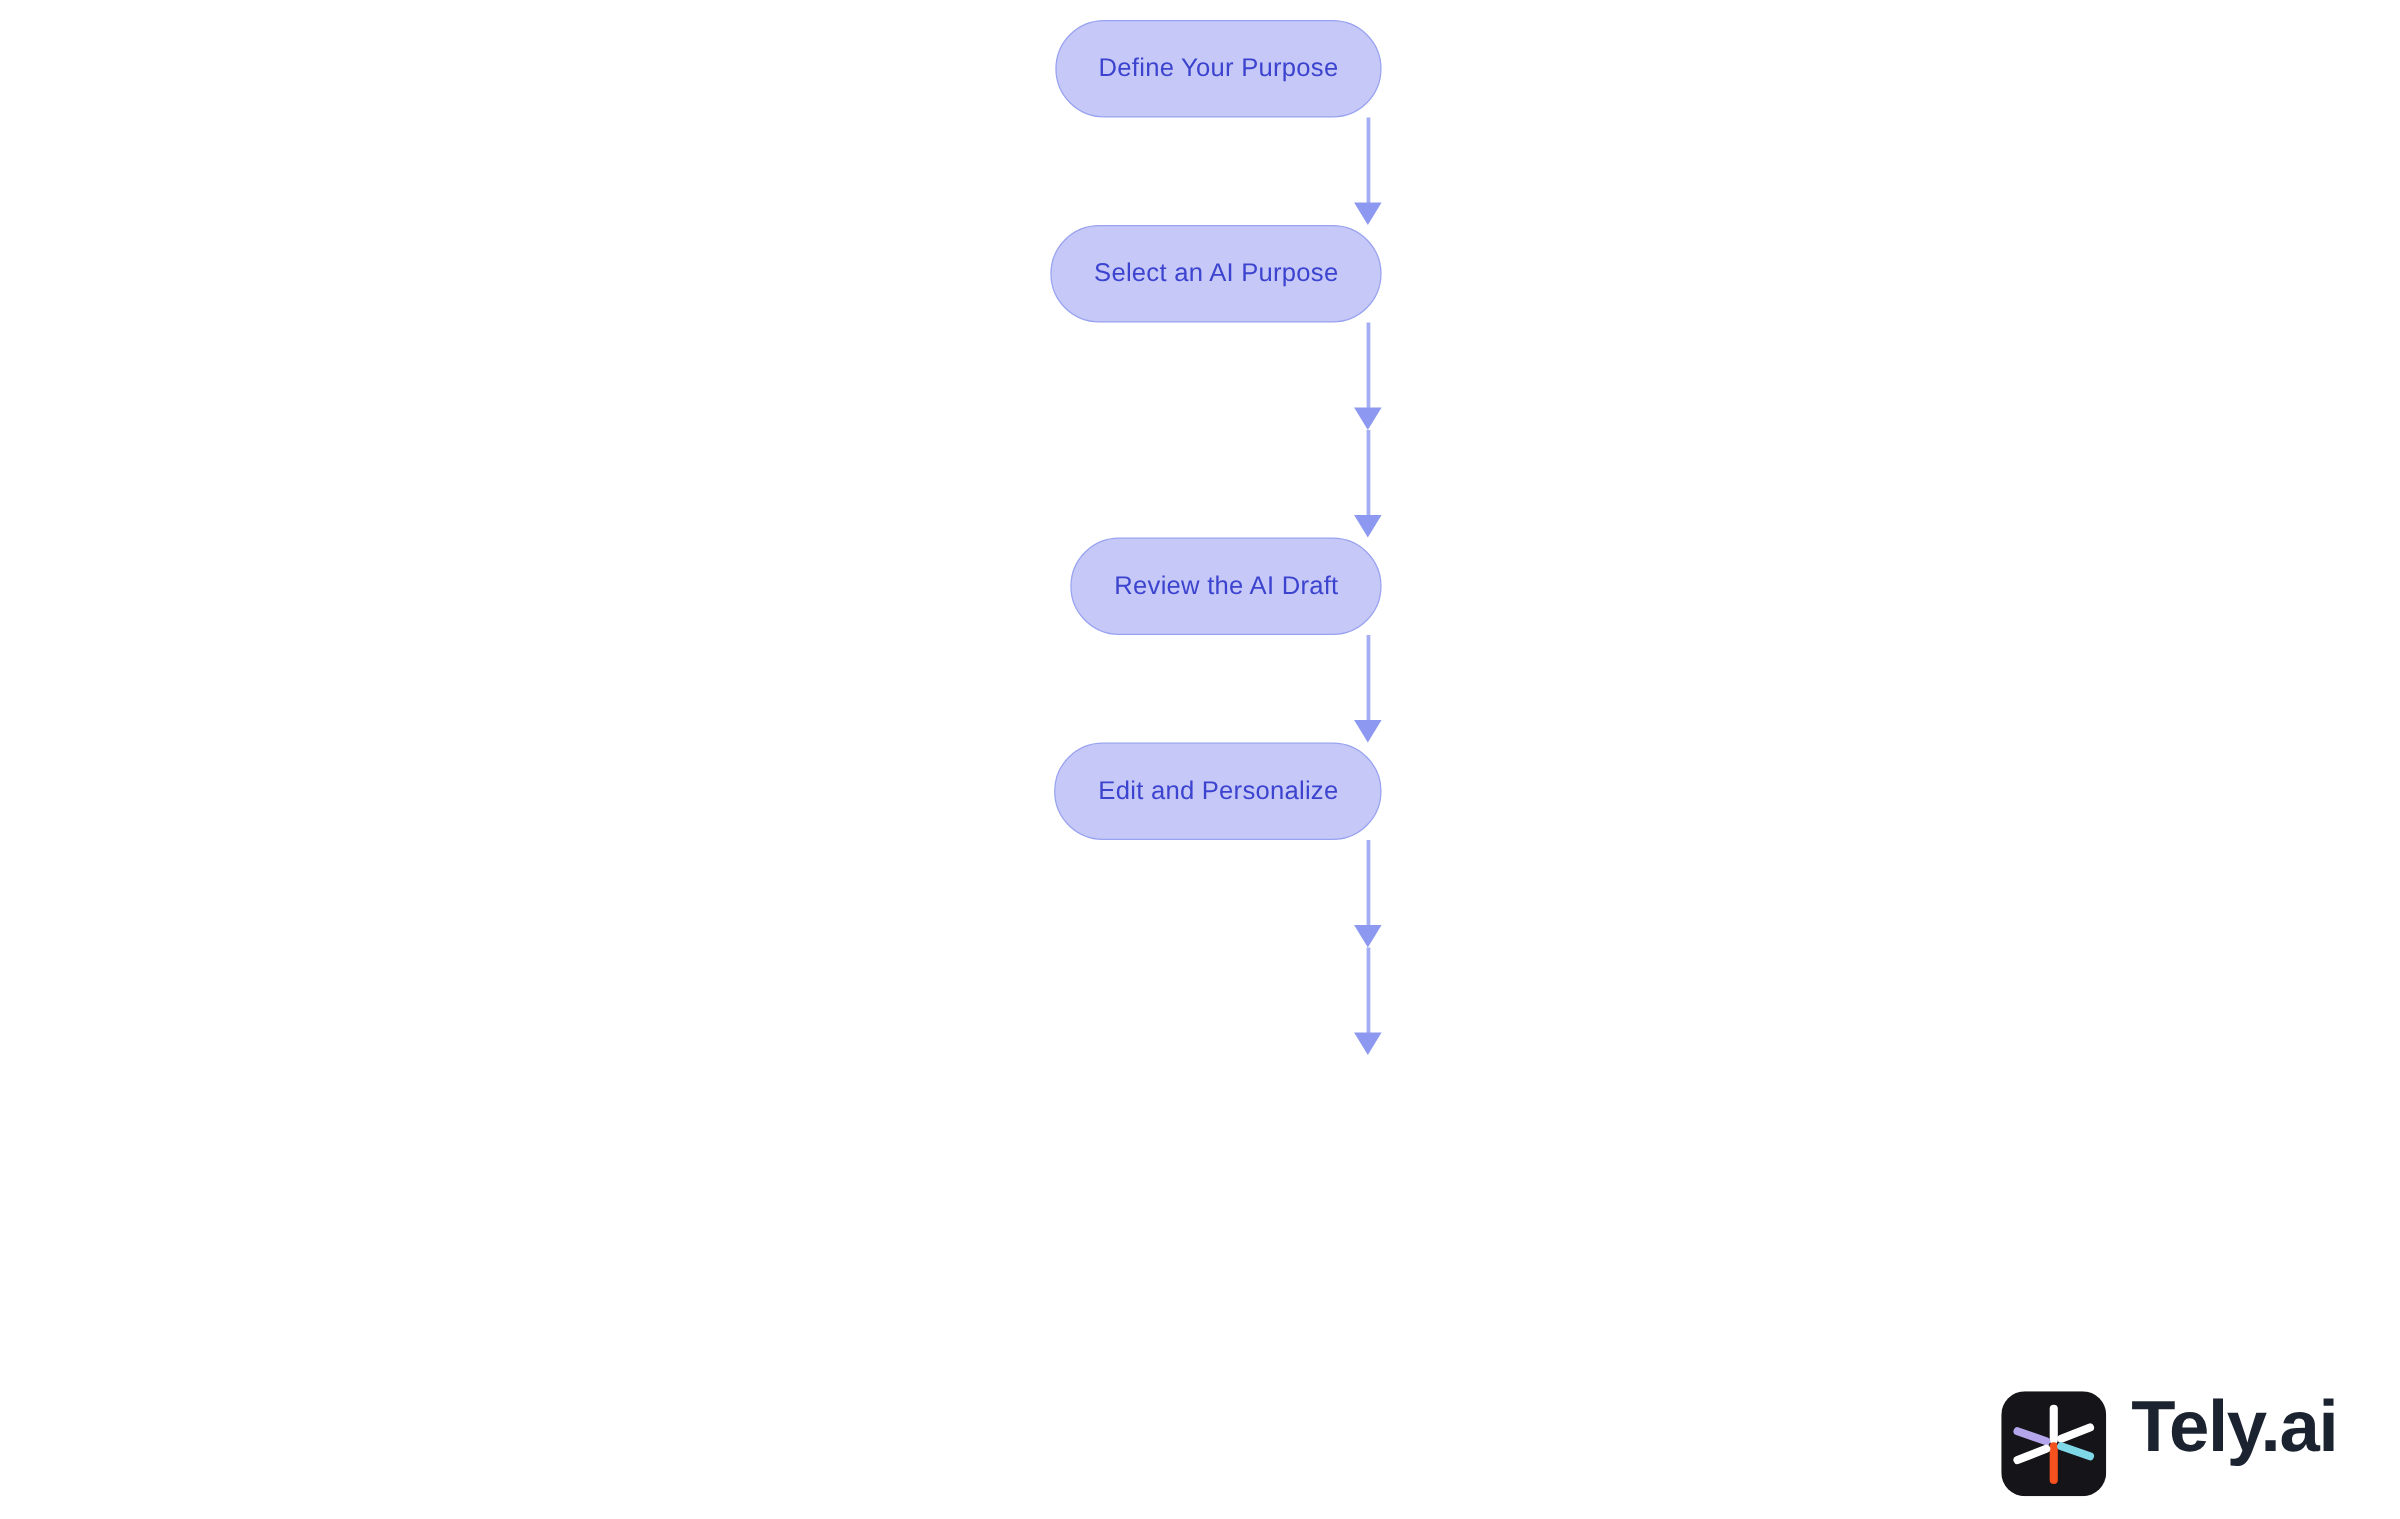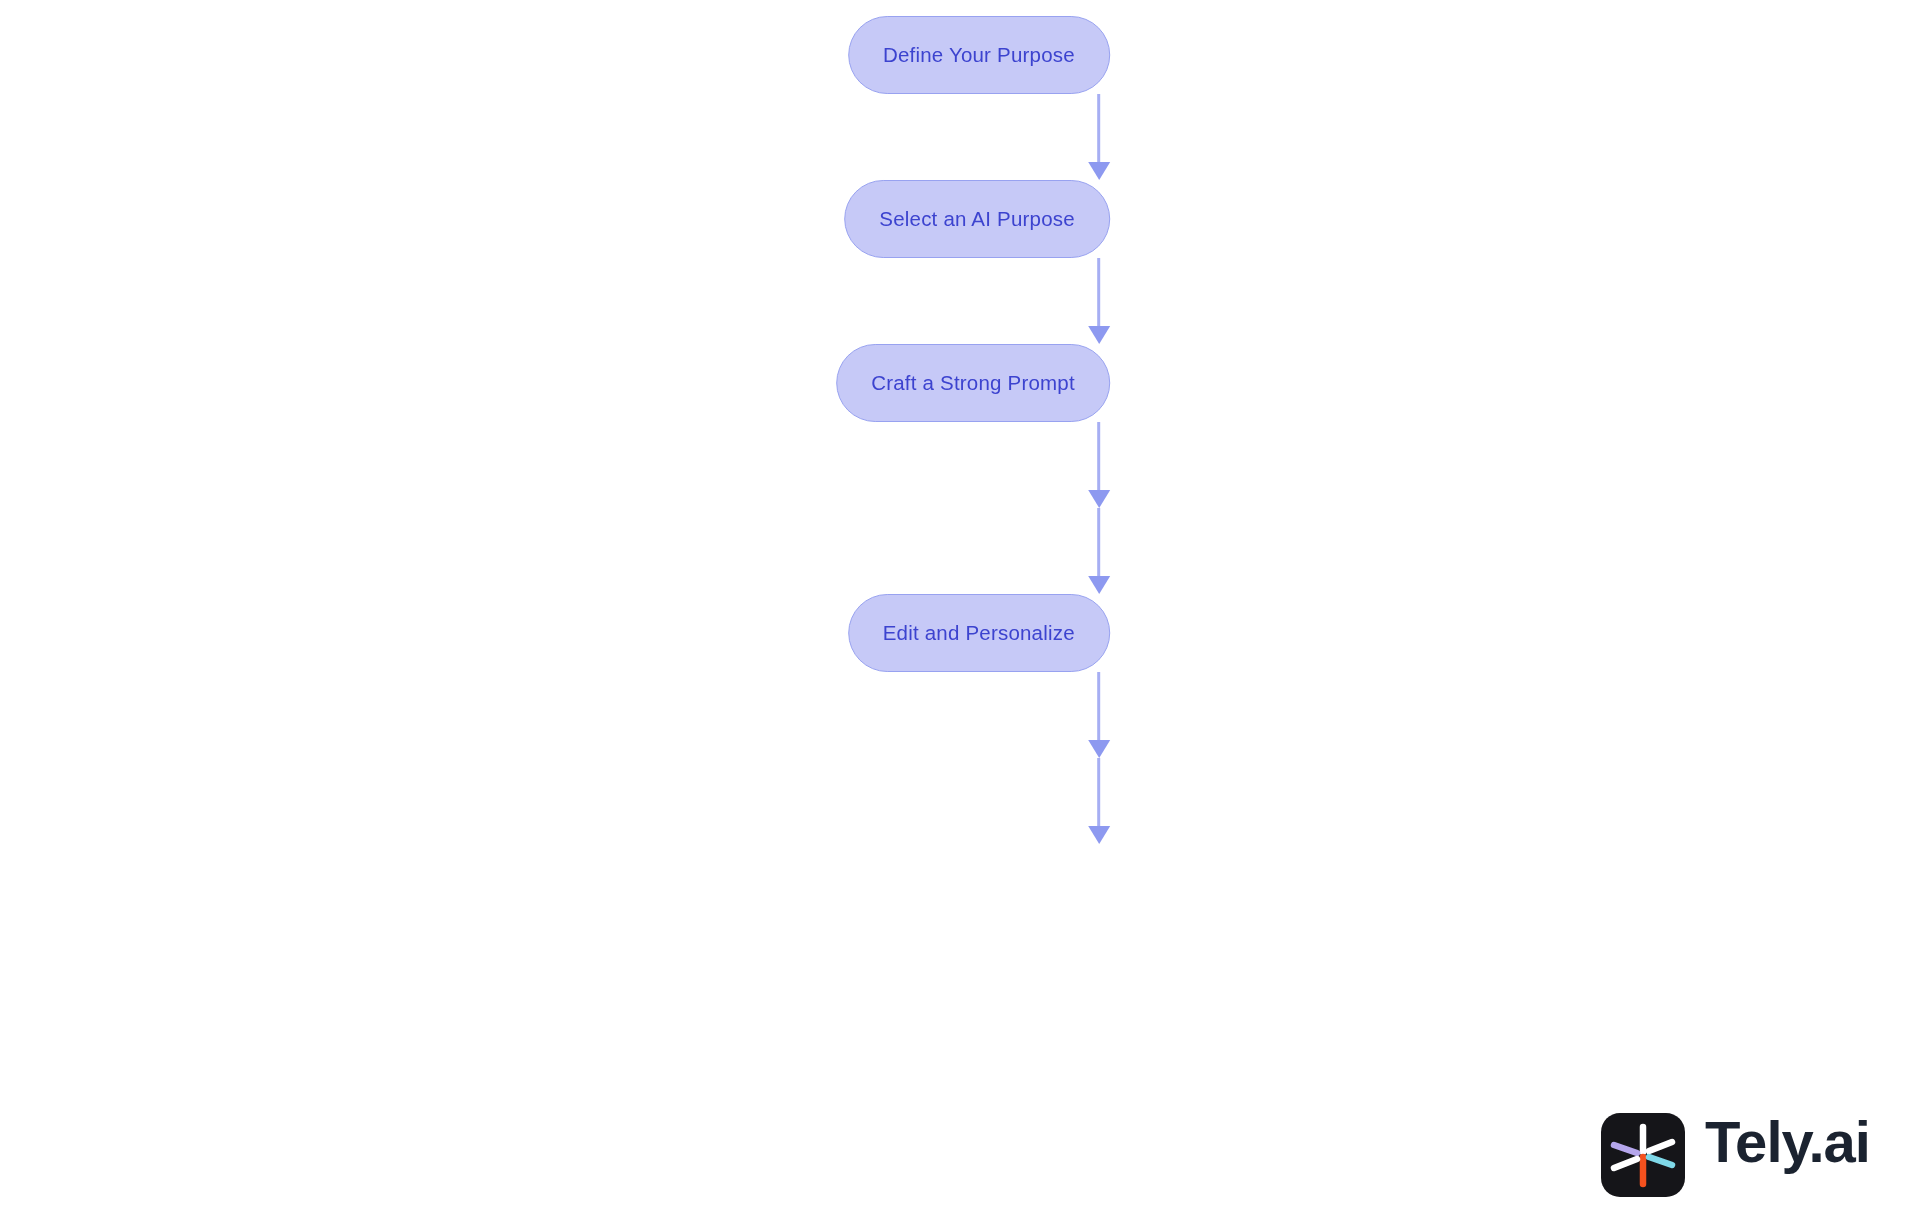--- a/index.html
+++ b/index.html
@@ -84,27 +84,27 @@
       <div class="head"></div>
     </div>
 
     <div class="node">Select an AI Purpose</div>
 
     <div class="arrow">
       <div class="line"></div>
       <div class="head"></div>
     </div>
 
-    <div class="node">Craft a Strong Prompt</div>
 
     <div class="arrow">
       <div class="line"></div>
       <div class="head"></div>
     </div>
 
+    <div class="node">Review the AI Draft</div>
 
     <div class="arrow">
       <div class="line"></div>
       <div class="head"></div>
     </div>
 
     <div class="node">Edit and Personalize</div>
 
     <div class="arrow">
       <div class="line"></div>

